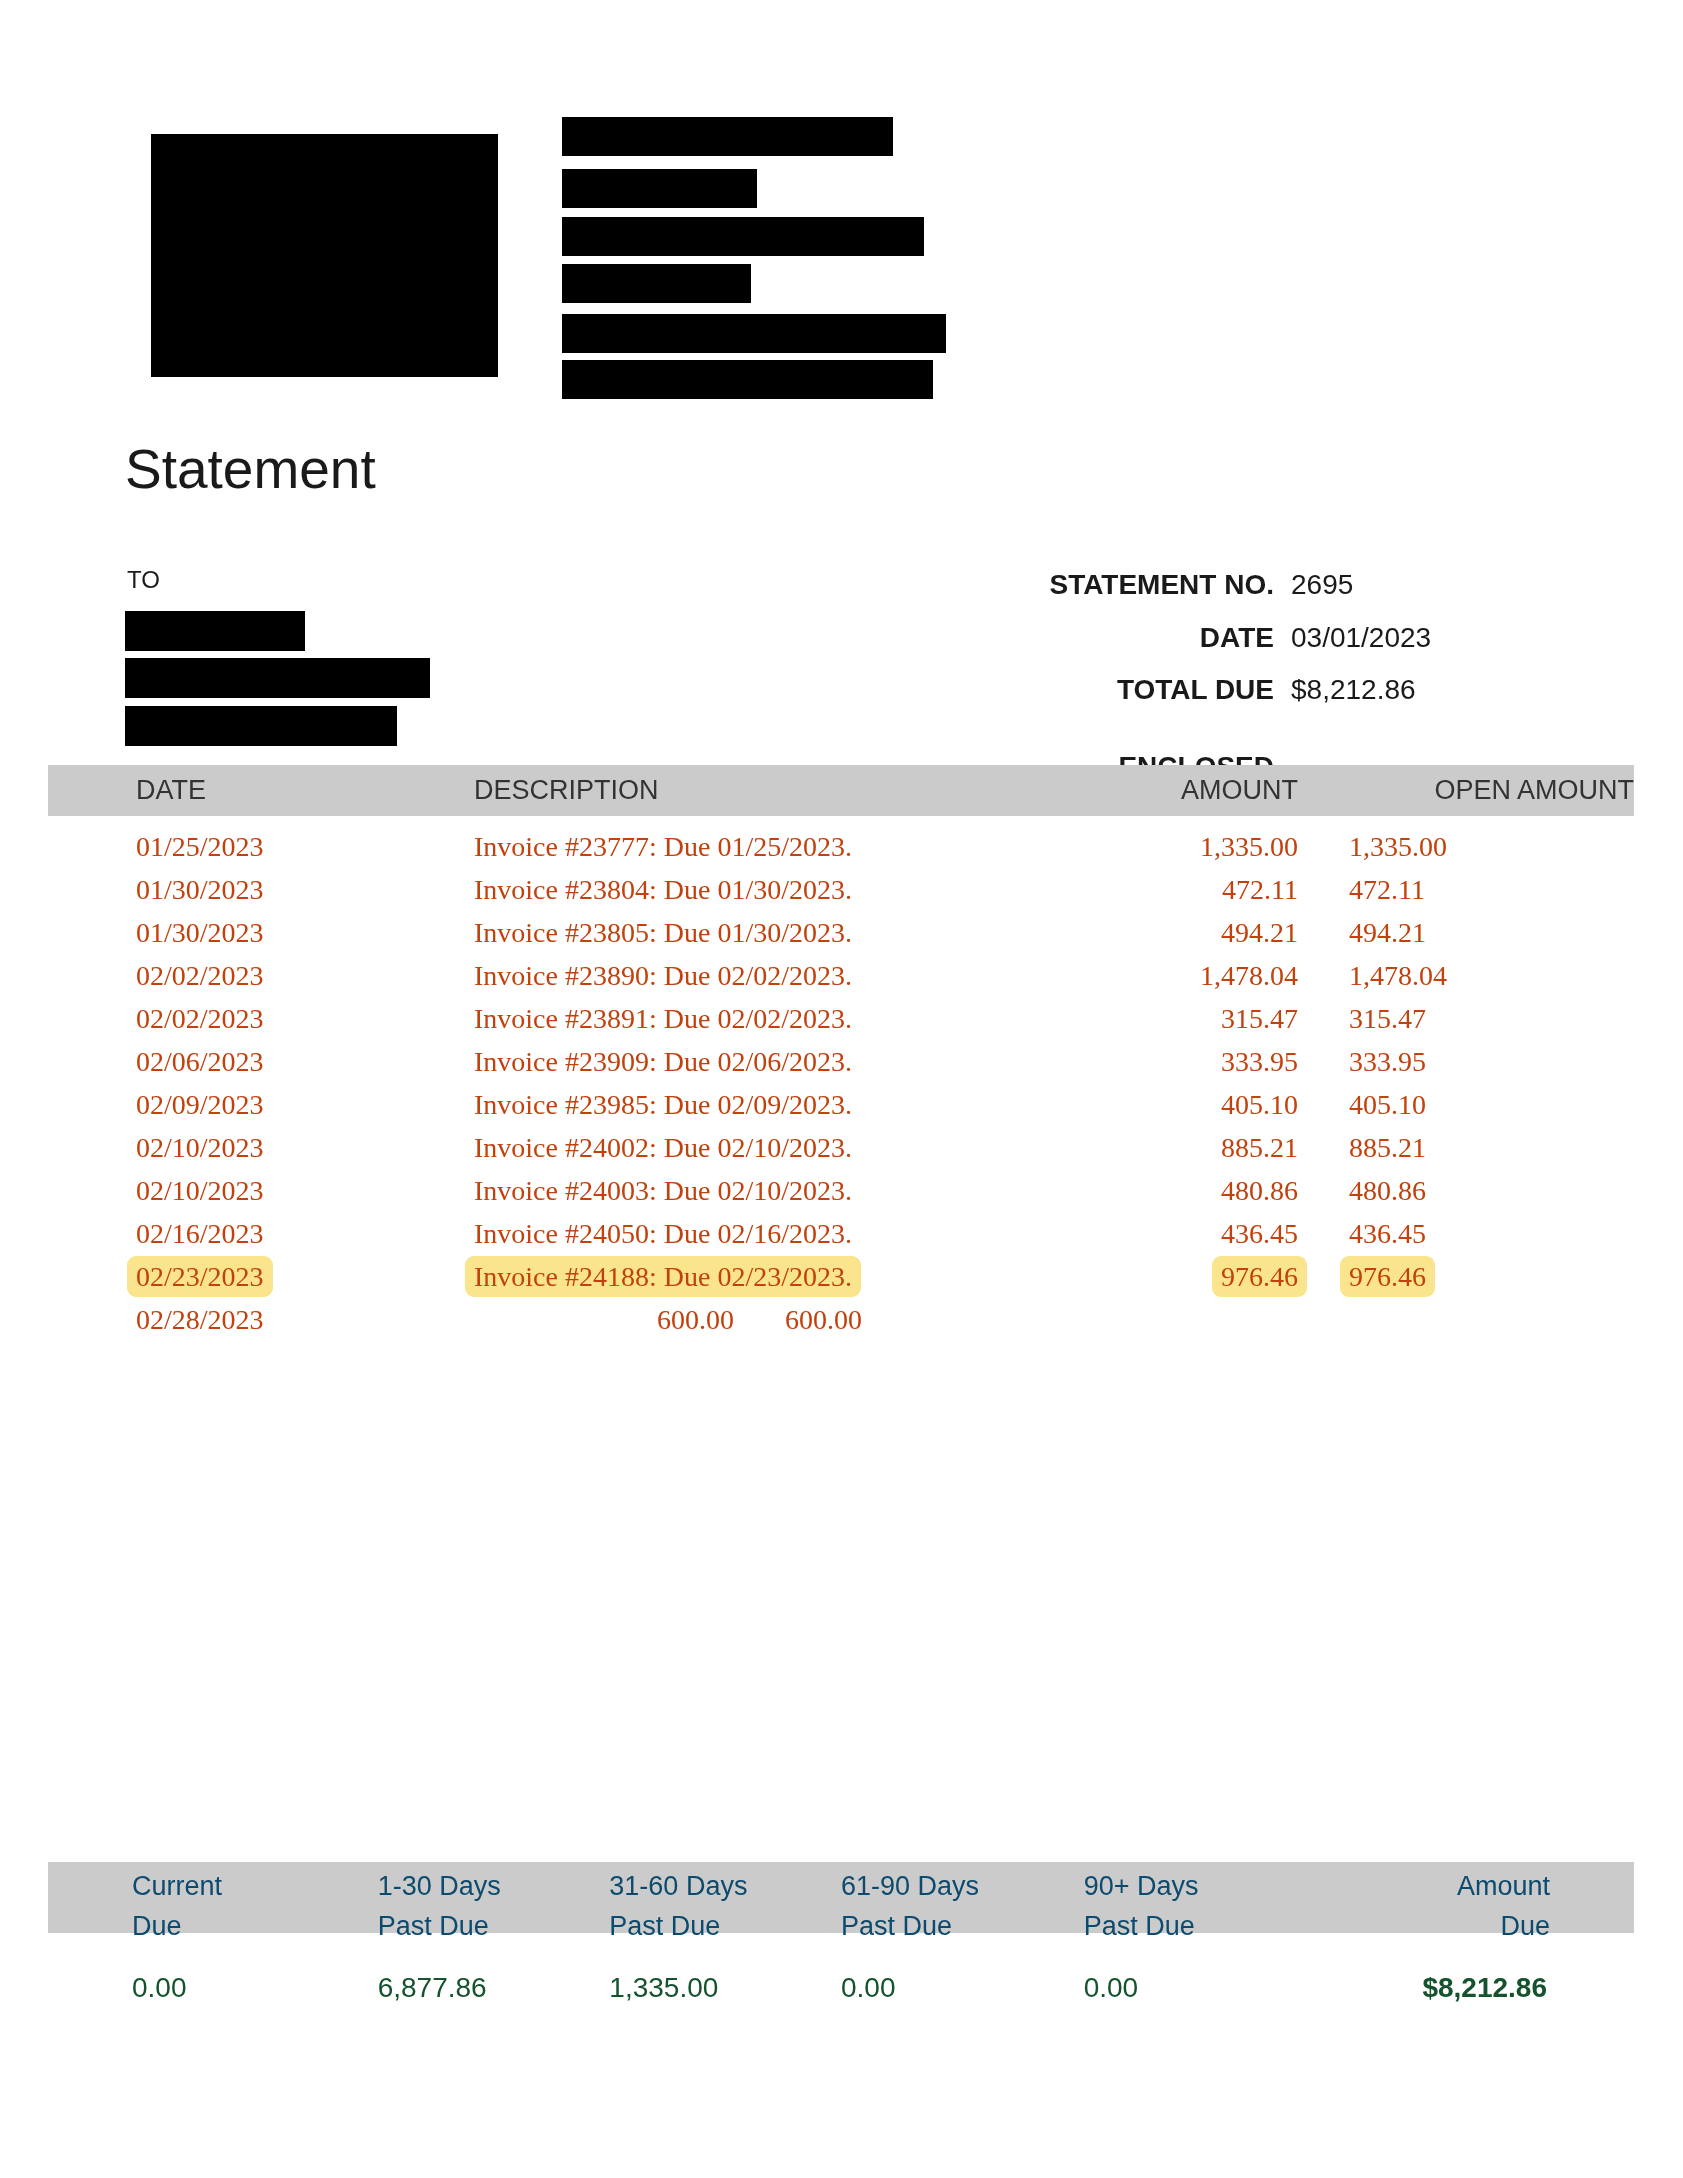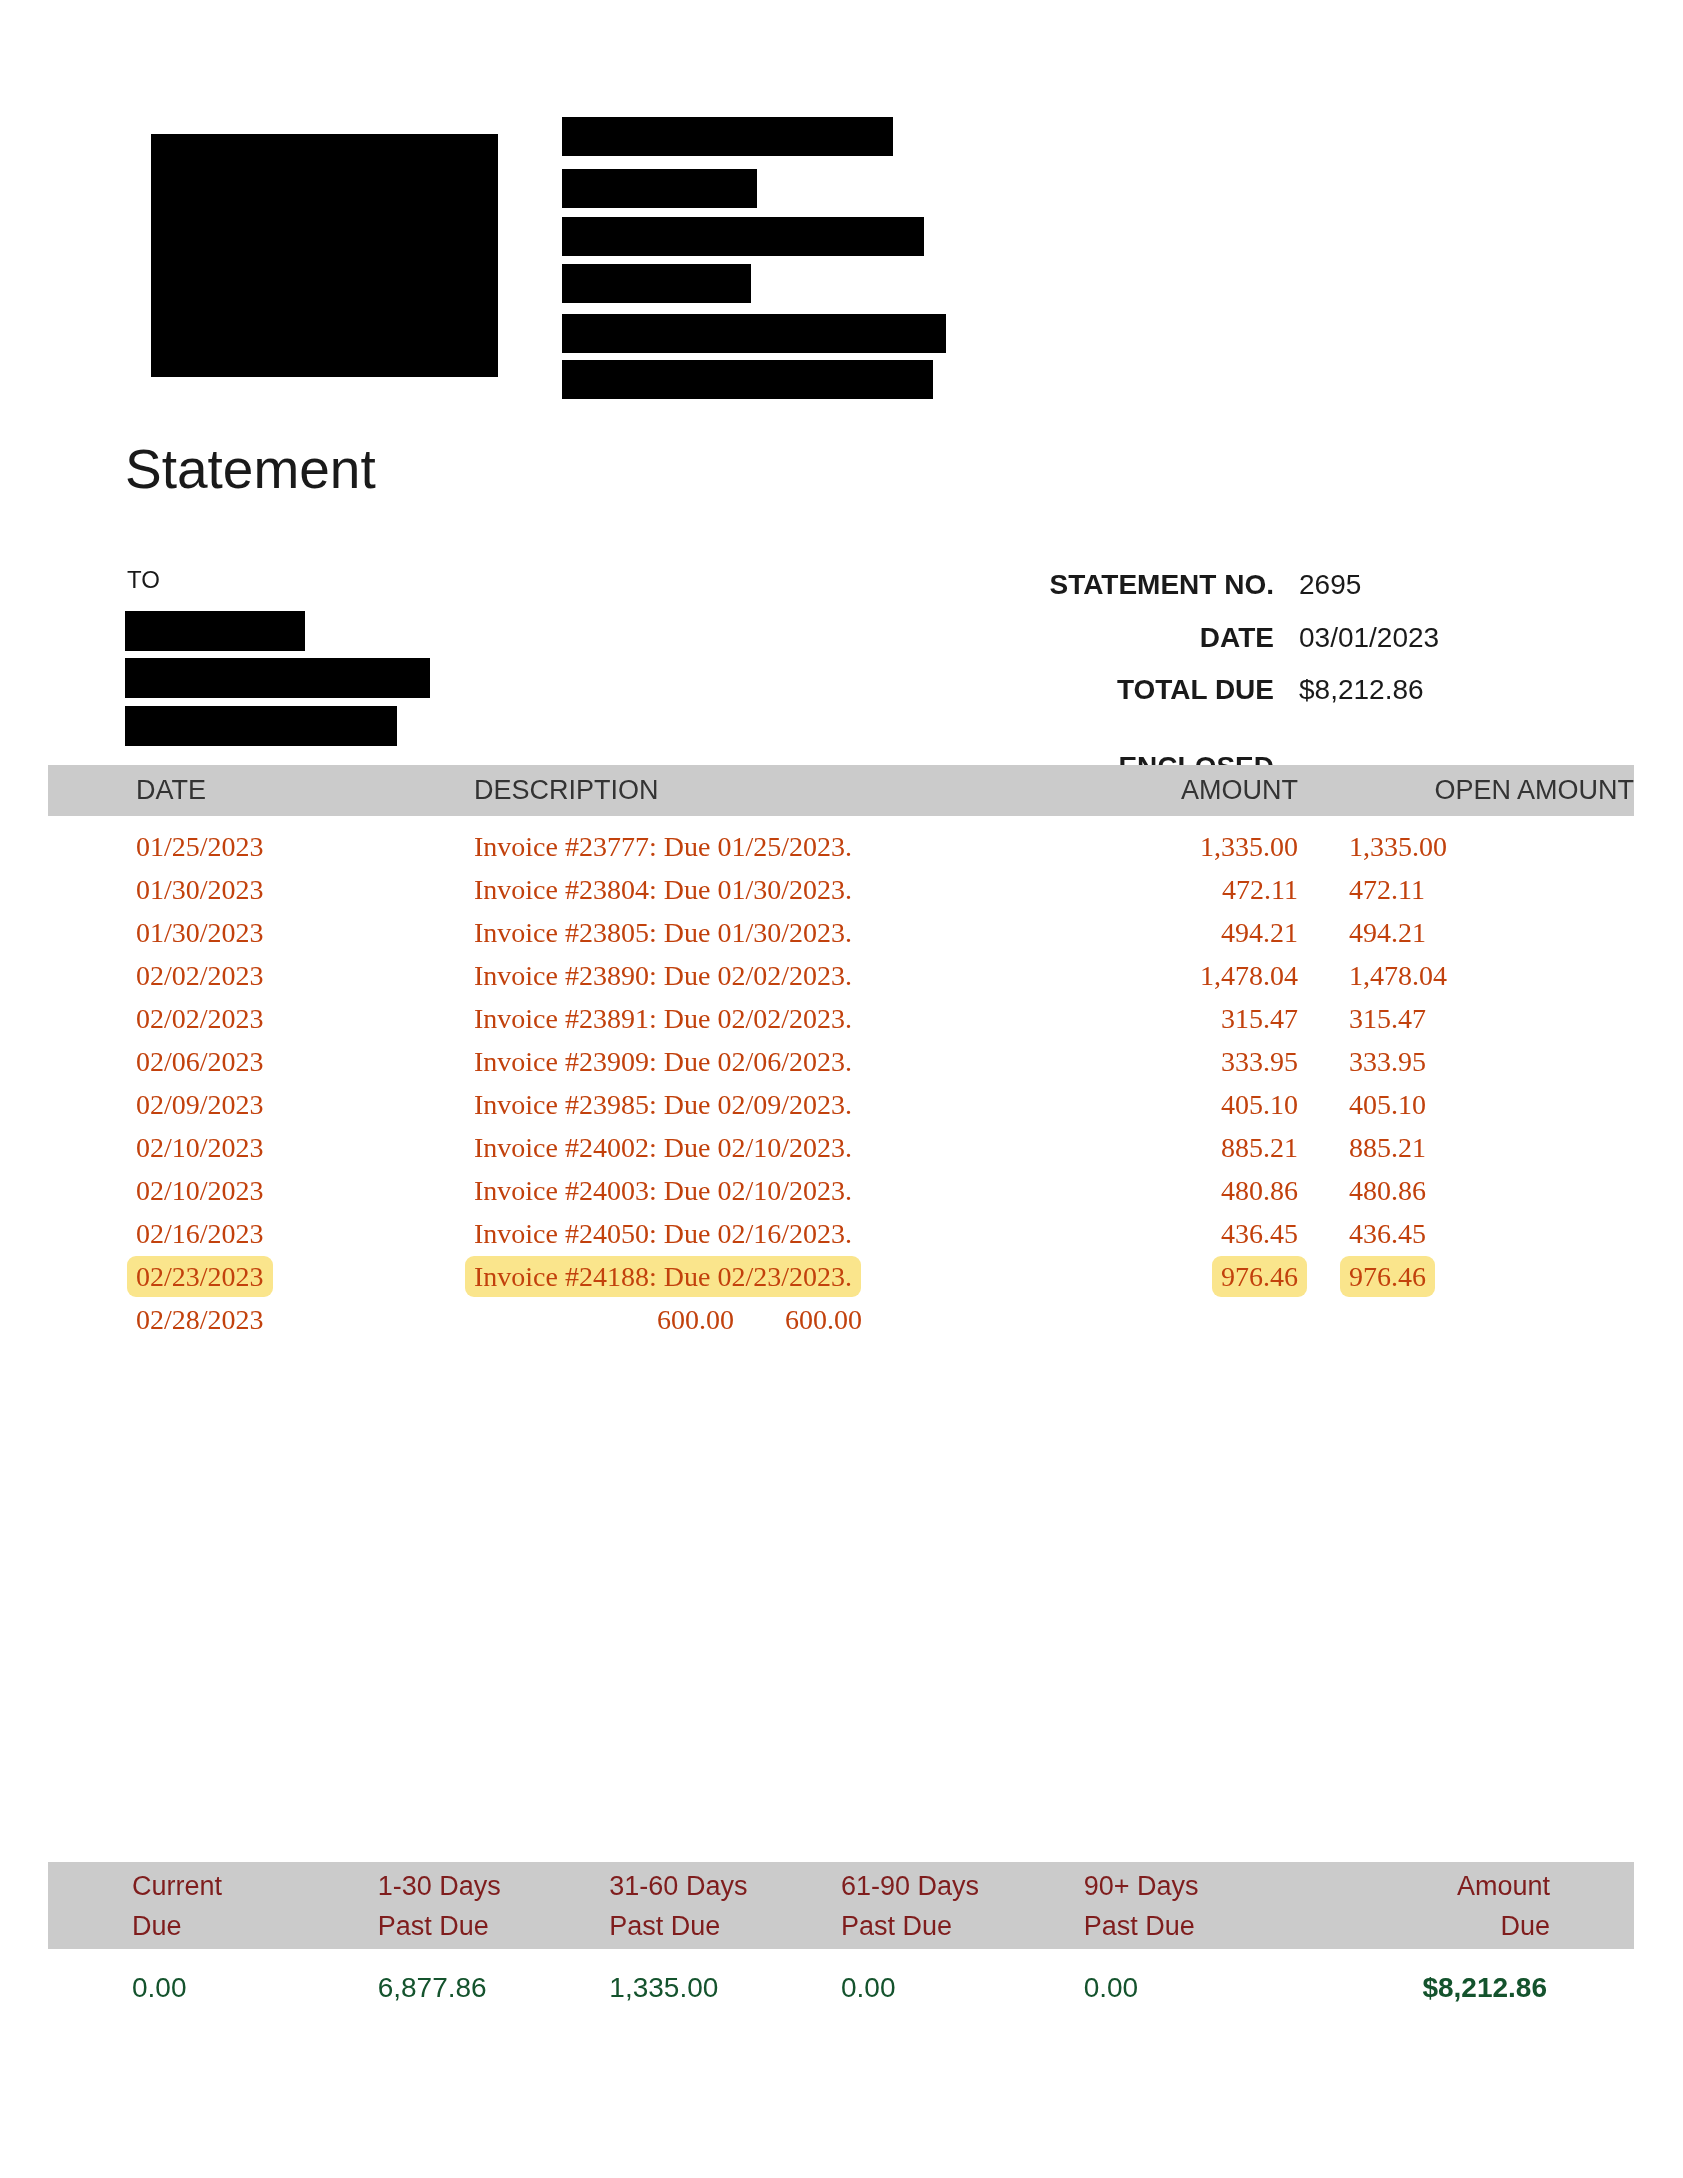--- a/index.html
+++ b/index.html
@@ -25,43 +25,43 @@
   .sbar6{top:360px;width:371px;}
   
   .doc-title{position:absolute;left:125px;top:442px;font-size:55px;line-height:1;letter-spacing:0px;}
   
   .to-label{position:absolute;left:127px;top:566px;font-size:24px;}
   .rbar{left:125px;height:40px;}
   .rbar1{top:611px;width:180px;}
   .rbar2{top:658px;width:305px;}
   .rbar3{top:706px;width:272px;}
   
-  .info-row{position:absolute;left:842px;width:743px;display:flex;font-size:28px;line-height:30px;gap:8px;}
+  .info-row{position:absolute;left:842px;width:743px;display:flex;font-size:28px;line-height:30px;}
   .info-label{width:432px;text-align:right;font-weight:bold;white-space:nowrap;}
   .info-value{margin-left:17px;white-space:nowrap;}
   .info-1{top:570px;} .info-2{top:623px;} .info-3{top:675px;} .info-4{top:752px;}
   
   .inv-band{
     position:absolute;left:48px;top:765px;width:1586px;height:51px;
     background:var(--band-grey);display:flex;align-items:center;
     font-size:27px;color:#333333;
   }
   .inv-rows{position:absolute;left:48px;top:825px;width:1586px;}
   .inv-row{display:flex;height:43px;align-items:center;font-size:28px;color:#c2410c;font-family:Liberation Serif, serif;}
   .c-date{width:426px;padding-left:88px;box-sizing:border-box;white-space:nowrap;}
   .c-desc{width:564px;box-sizing:border-box;white-space:nowrap;}
   .c-amt{width:260px;text-align:right;box-sizing:border-box;white-space:nowrap;}
   .c-open{width:336px;padding-left:51px;box-sizing:border-box;white-space:nowrap;}
   .inv-band .c-open{padding-left:61px;text-align:right;}
   .hl{background:var(--hl-yellow);border-radius:9px;padding:5px 9px;margin:-5px -9px;}
   
   .age-band{
-    position:absolute;left:48px;top:1862px;width:1586px;height:87px;
+    position:absolute;left:48px;top:1862px;width:1586px;height:71px;
     background:var(--band-grey);display:flex;box-sizing:border-box;padding-top:4px;
-    font-size:27px;line-height:40px;color:#7f1d1d;
+    font-size:27px;line-height:40px;color:#0c4a6e;
   }
   .age-values{position:absolute;left:48px;top:1972px;width:1586px;display:flex;font-size:28px;color:#14532d;}
   .a-c1{width:330px;padding-left:84px;box-sizing:border-box;}
   .a-c2{width:232px;box-sizing:border-box;}
   .a-c3{width:232px;box-sizing:border-box;}
   .a-c4{width:243px;box-sizing:border-box;}
   .a-c5{width:248px;box-sizing:border-box;}
   .a-c6{width:303px;box-sizing:border-box;text-align:right;padding-right:84px;}
   .age-values .a-c6{padding-right:87px;font-weight:bold;}
 </style>

